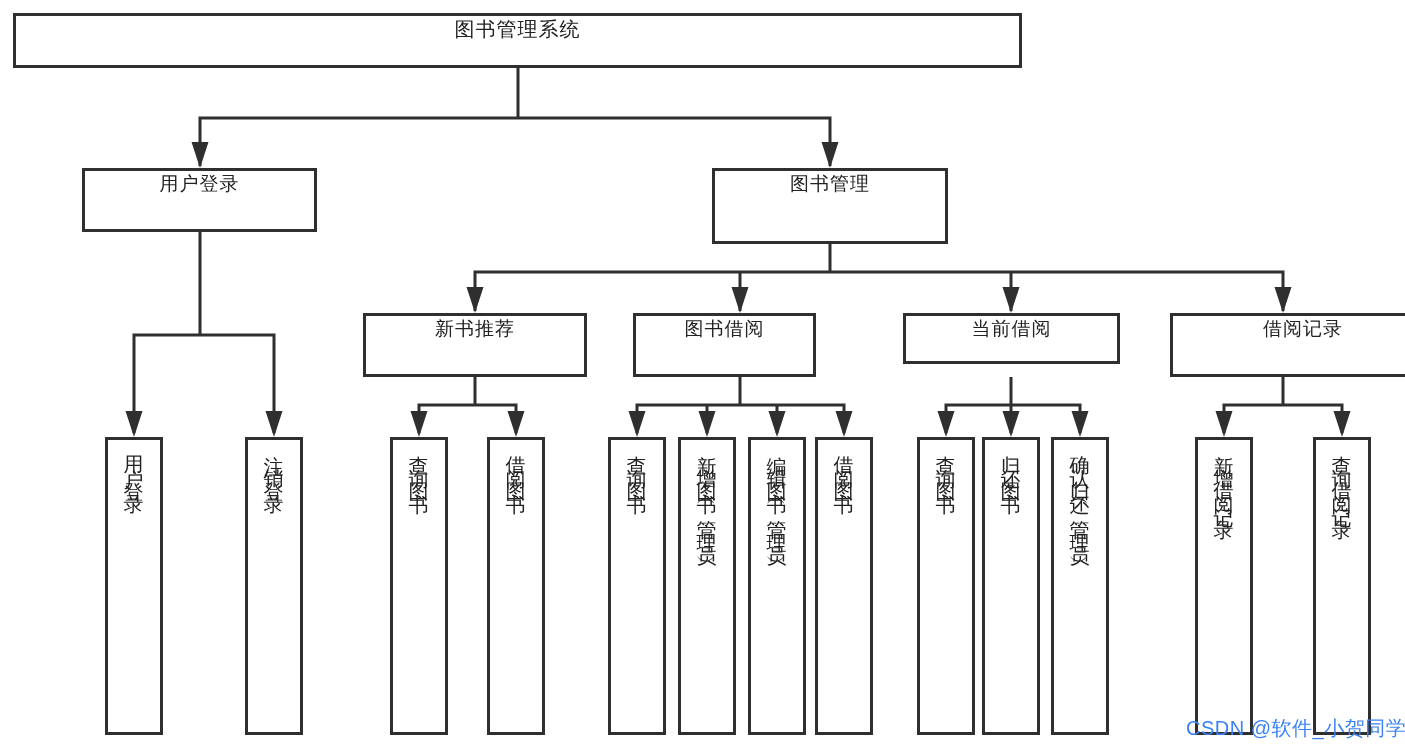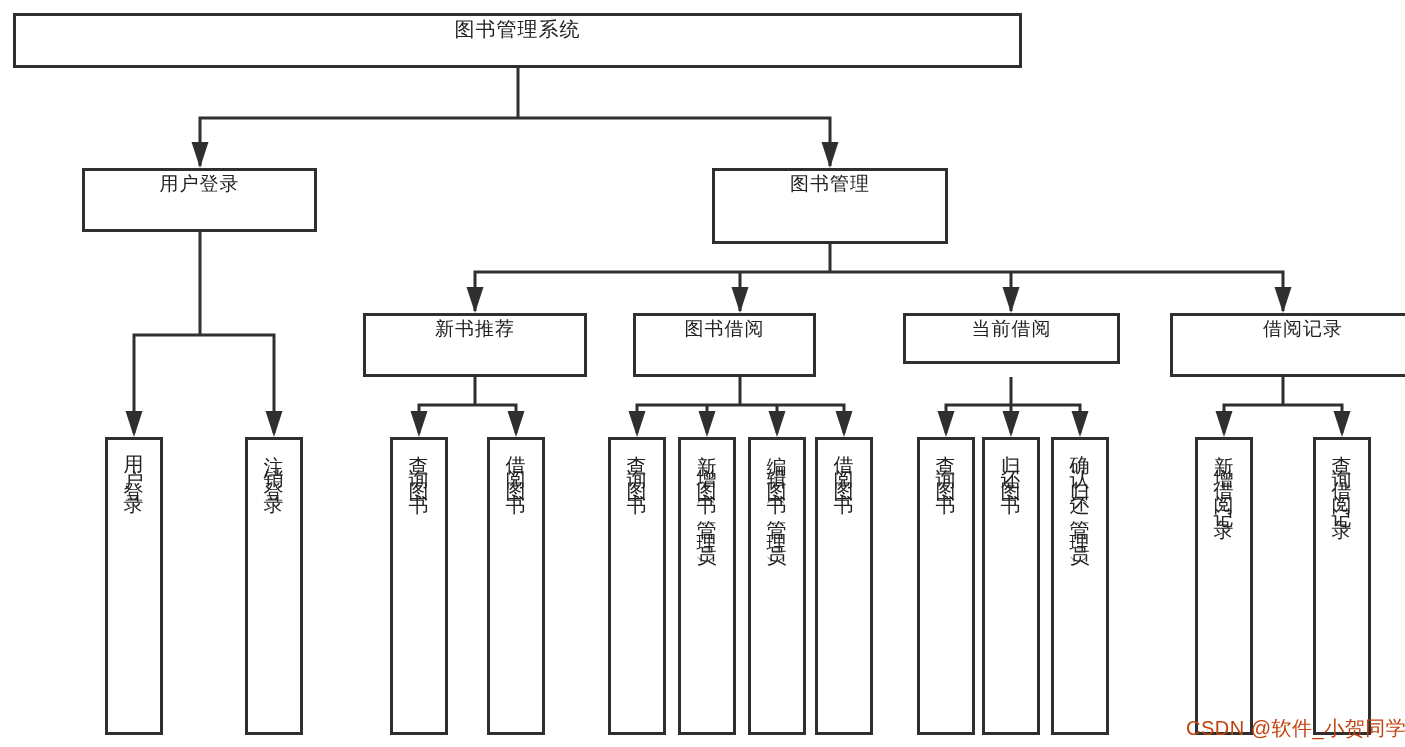--- a/index.html
+++ b/index.html
@@ -14,21 +14,21 @@
     z-index:2;
   }
   .box.h span{font-size:19px;letter-spacing:1px;white-space:nowrap;}
   .box.root span{font-size:20px;}
   .box.v span{
     writing-mode:vertical-rl;text-orientation:mixed;
     font-size:20px;letter-spacing:13px;line-height:1.2;white-space:nowrap;
   }
   .watermark{
     position:absolute;left:1186px;top:715px;z-index:3;
-    font-size:20px;color:#c2410c;letter-spacing:0.5px;white-space:nowrap;
+    font-size:20px;color:#3b82f6;letter-spacing:0.5px;white-space:nowrap;
   }
 </style>
 </head>
 <body>
 
 <div class="canvas">
 
   <svg class="connectors" width="1405" height="747">
     <g stroke="#2f2f2f" stroke-width="3" fill="none">
       <path d="M518 68 V118 M198.5 118 H831.5 M200 118 V166 M830 118 V166"></path>

